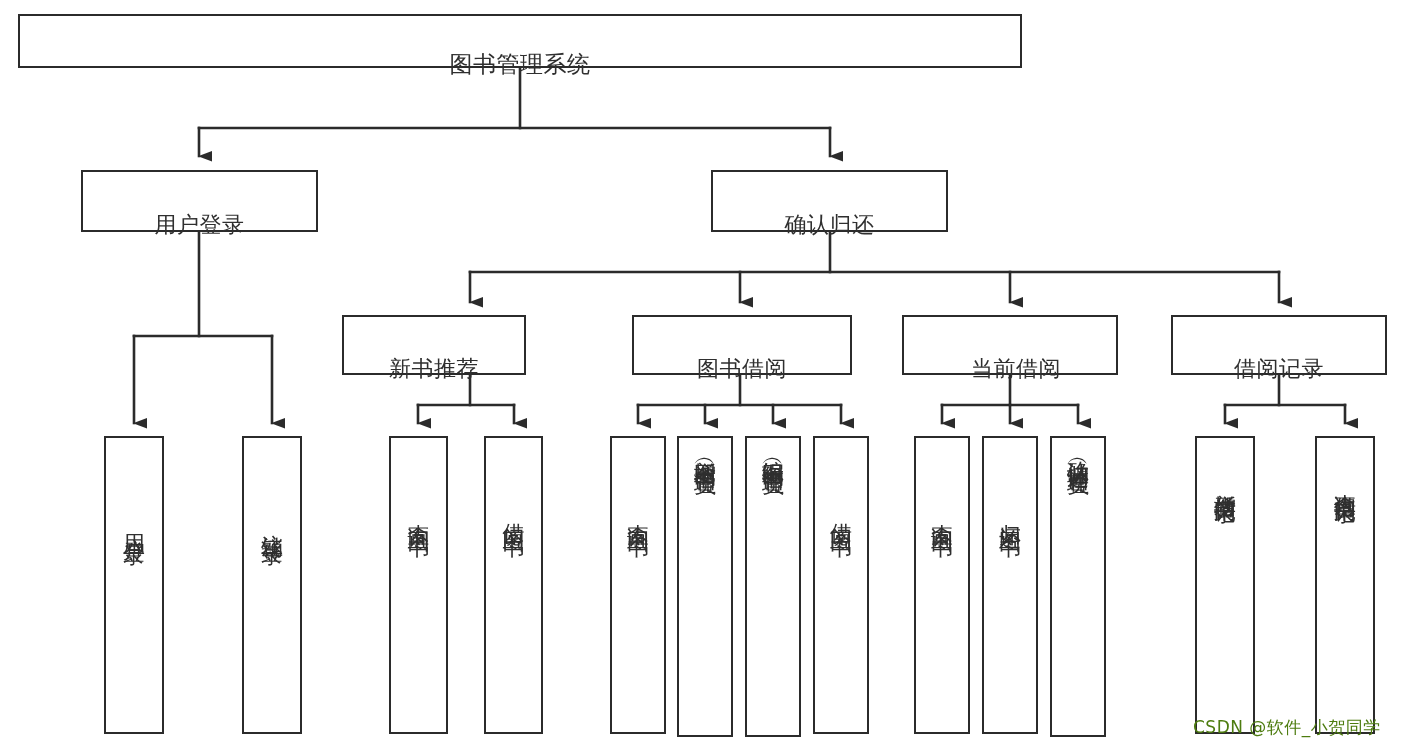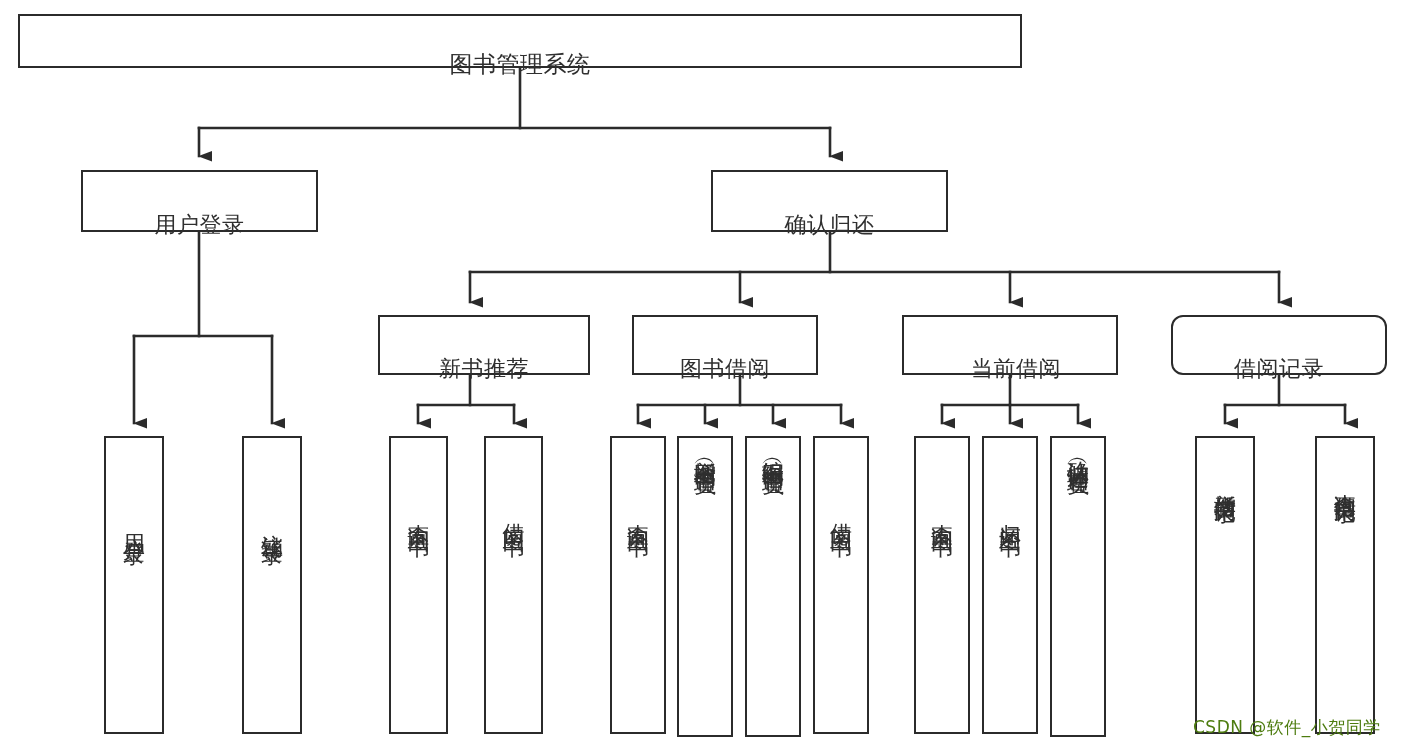--- a/index.html
+++ b/index.html
@@ -136,30 +136,30 @@
     <span class="label">图书管理系统</span>
   </div>
 
   <div class="node h-node" style="left:81px; top:170px; width:237px; height:62px;">
     <span class="label">用户登录</span>
   </div>
   <div class="node h-node" style="left:711px; top:170px; width:237px; height:62px;">
     <span class="label">确认归还</span>
   </div>
 
-  <div class="node h-node" style="left:378px; top:315px; width:212px; height:60px;">
+  <div class="node h-node" style="left:342px; top:315px; width:184px; height:60px;">
     <span class="label">新书推荐</span>
   </div>
-  <div class="node h-node" style="left:632px; top:315px; width:186px; height:60px;">
+  <div class="node h-node" style="left:632px; top:315px; width:220px; height:60px;">
     <span class="label">图书借阅</span>
   </div>
   <div class="node h-node" style="left:902px; top:315px; width:216px; height:60px;padding-left:12px;">
     <span class="label">当前借阅</span>
   </div>
-  <div class="node h-node" style="left:1171px; top:315px; width:216px; height:60px;border-radius:12px;">
+  <div class="node h-node" style="left:1171px; top:315px; width:216px; height:60px;">
     <span class="label">借阅记录</span>
   </div>
 
   <div class="node v-node" style="left:104px; top:436px; width:60px; height:298px; padding-top:78px;">
     <span class="label">用户登录</span>
   </div>
   <div class="node v-node" style="left:242px; top:436px; width:60px; height:298px; padding-top:78px;">
     <span class="label">注销登录</span>
   </div>
 

